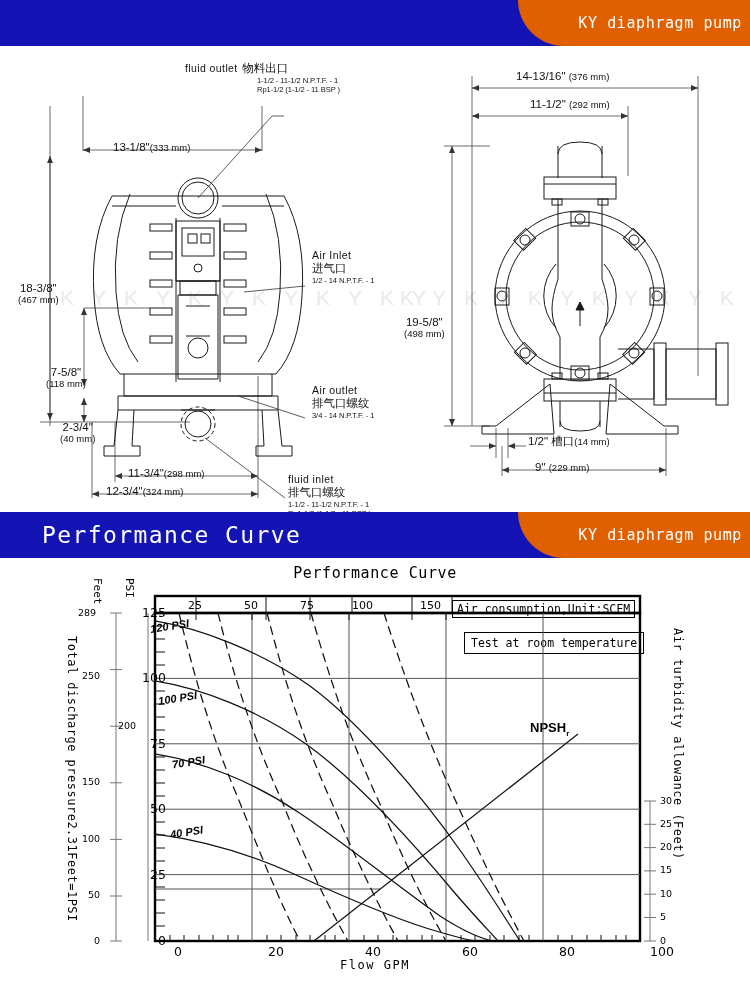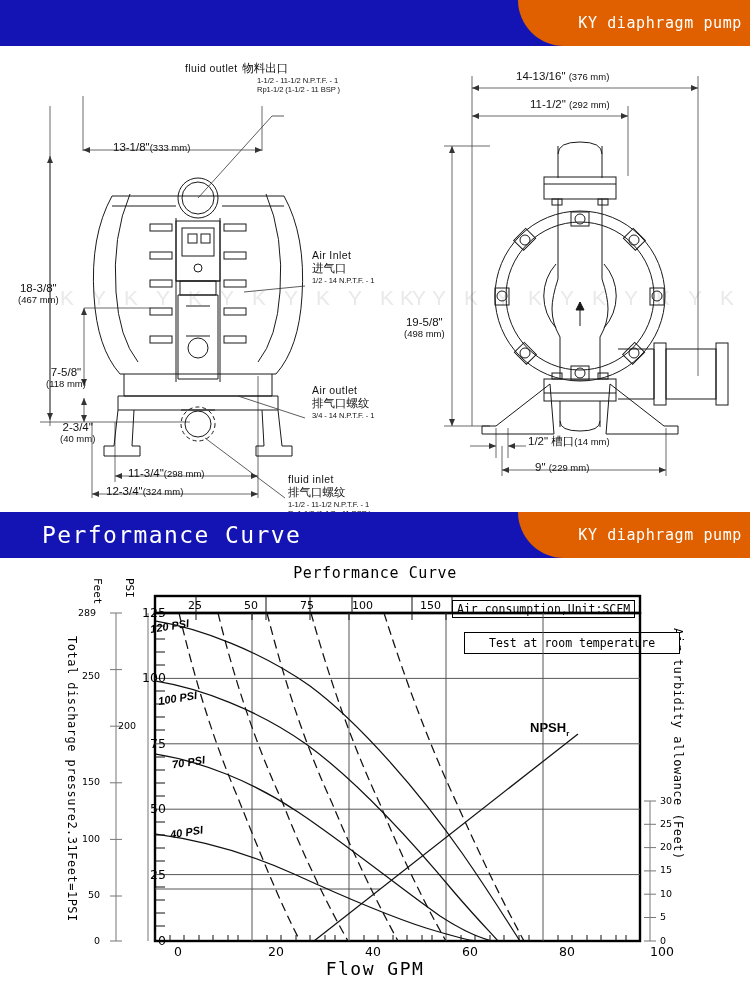--- a/index.html
+++ b/index.html
@@ -36,29 +36,29 @@
   
   .chartwrap{position:absolute;left:0;top:558px;width:750px;height:428px;background:#fff;}
   .ctitle{position:absolute;left:0;right:0;top:6px;text-align:center;font-size:15px;
       font-family:"DejaVu Sans Mono","Liberation Mono",monospace;letter-spacing:.6px;}
   .axlab{position:absolute;font-size:11px;font-family:"DejaVu Sans Mono","Liberation Mono",monospace;}
   .tick{position:absolute;font-size:12.5px;font-family:"DejaVu Sans",sans-serif;margin-left:24px;}
   .tick-sm{position:absolute;font-size:9.5px;font-family:"DejaVu Sans",sans-serif;}
   .rot-l{transform-origin:0 0;transform:rotate(90deg);white-space:nowrap;}
   .boxlbl{position:absolute;border:1.4px solid #000;background:#fff;
       font-family:"DejaVu Sans Mono","Liberation Mono",monospace;font-size:11.5px;
-      padding:3px 24px;white-space:nowrap;}
+      padding:3px 6px;white-space:nowrap;}
   .curvelbl{position:absolute;font-size:11px;font-style:italic;font-weight:700;
       font-family:"Liberation Sans",sans-serif;white-space:nowrap;}
   .npshlbl{position:absolute;font-size:13px;font-weight:700;font-family:"Liberation Sans",sans-serif;}
   .npshlbl sub{font-size:8px;}
   .scfmhdr{position:absolute;font-family:"DejaVu Sans Mono","Liberation Mono",monospace;
       font-size:11.5px;white-space:nowrap;}
   .xaxis-title{position:absolute;font-family:"DejaVu Sans Mono","Liberation Mono",monospace;
-      font-size:18px;letter-spacing:1.5px;}
+      font-size:12px;letter-spacing:1.5px;}
   .grid-maj{stroke:#555;stroke-width:1;fill:none;}
   .grid-box{stroke:#000;stroke-width:2.4;fill:none;}
   .curve-solid{stroke:#111;stroke-width:1.25;fill:none;}
   .curve-dash{stroke:#111;stroke-width:1.25;fill:none;stroke-dasharray:9 5;}
   .axline{stroke:#777;stroke-width:1;fill:none;}
 </style>
 </head>
 <body>
 
 <div class="page">

